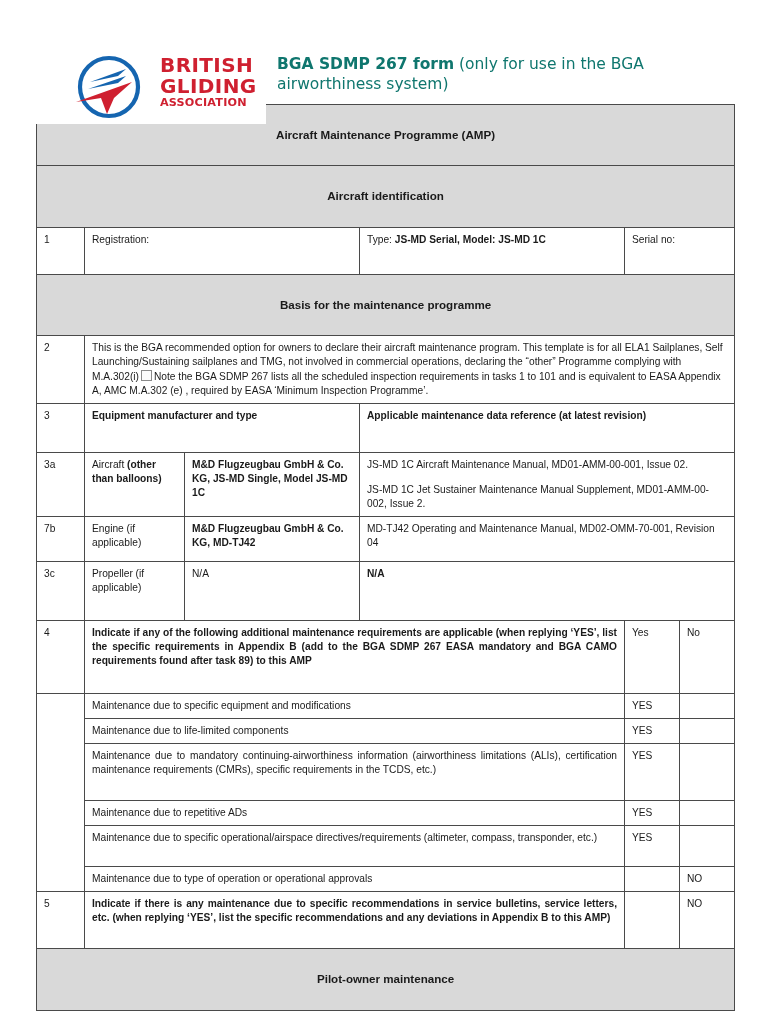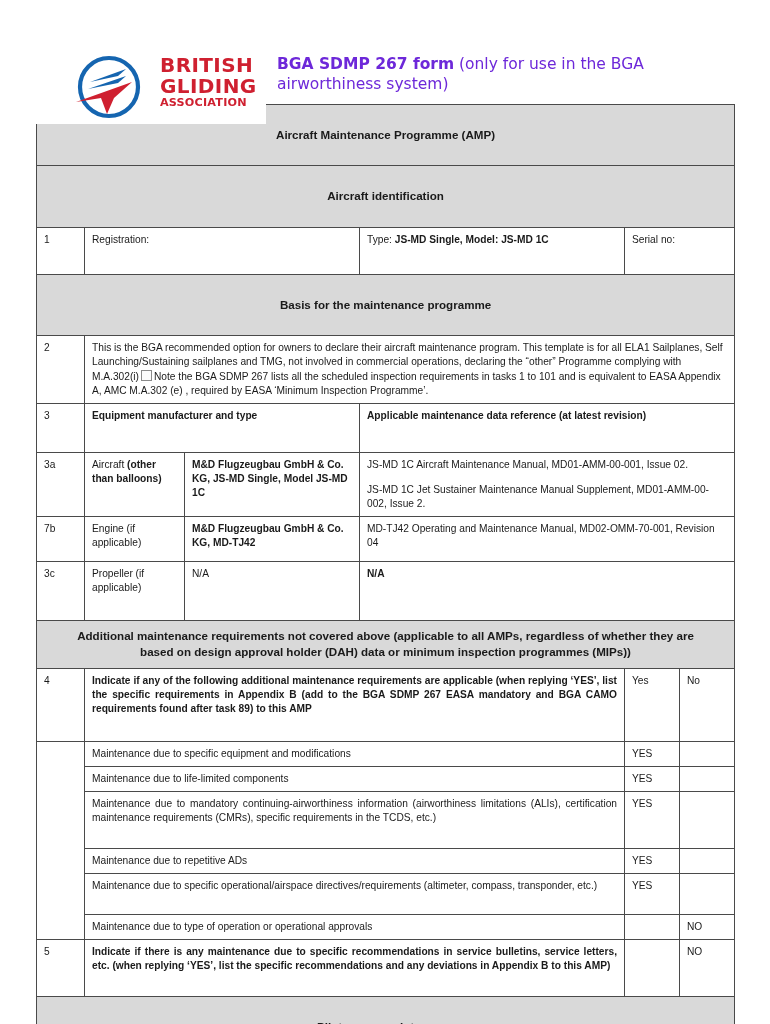--- a/index.html
+++ b/index.html
@@ -67,21 +67,21 @@
   }
 
   .doc-title {
     position: absolute;
     left: 277px;
     top: 55px;
     width: 460px;
     font-family: "DejaVu Sans", sans-serif;
     font-size: 15.5px;
     line-height: 1.28;
-    color: #6d28d9;
+    color: #0f766e;
     z-index: 2;
   }
   .doc-title b {
     font-weight: bold;
   }
 
   
   .tbl {
     position: absolute;
     left: 36px;
@@ -155,21 +155,21 @@
     </tr>
 
     <tr class="band">
       <td colspan="6">Aircraft identification</td>
     </tr>
 
     <tr>
       <td class="num">1</td>
       <td colspan="2" class="cellbig">Registration:</td>
       <td class="cellbig" style="height:36px">
-        <span>Type: </span><span class="b">JS-MD Single, Model: JS-MD 1C</span>
+        <span>Type: </span><span class="b">JS-MD Serial, Model: JS-MD 1C</span>
       </td>
       <td colspan="2" class="cellbig">Serial no:</td>
     </tr>
 
     <tr class="band">
       <td colspan="6">Basis for the maintenance programme</td>
     </tr>
 
     <tr>
       <td class="num">2</td>
@@ -205,23 +205,20 @@
       <td colspan="3" class="sm" style="height:34px">MD-TJ42 Operating and Maintenance Manual, MD02-OMM-70-001, Revision 04</td>
     </tr>
 
     <tr>
       <td class="num">3c</td>
       <td class="cellbig">Propeller (if applicable)</td>
       <td class="sm">N/A</td>
       <td colspan="3" class="sm b" style="height:48px">N/A</td>
     </tr>
 
-    <tr class="band">
-      <td colspan="6" style="padding:7px 34px">Additional maintenance requirements not covered above (applicable to all AMPs, regardless of whether they are based on design approval holder (DAH) data or minimum inspection programmes (MIPs))</td>
-    </tr>
 
     <tr>
       <td class="num">4</td>
       <td colspan="3" class="cell11b just" style="height:62px">Indicate if any of the following additional maintenance requirements are applicable (when replying ‘YES’, list the specific requirements in Appendix B (add to the BGA SDMP 267 EASA mandatory and BGA CAMO requirements found after task 89) to this AMP</td>
       <td class="yn-cap">Yes</td>
       <td class="yn-cap">No</td>
     </tr>
 
     <tr>
       <td style="border-top:none;border-bottom:none"></td>

